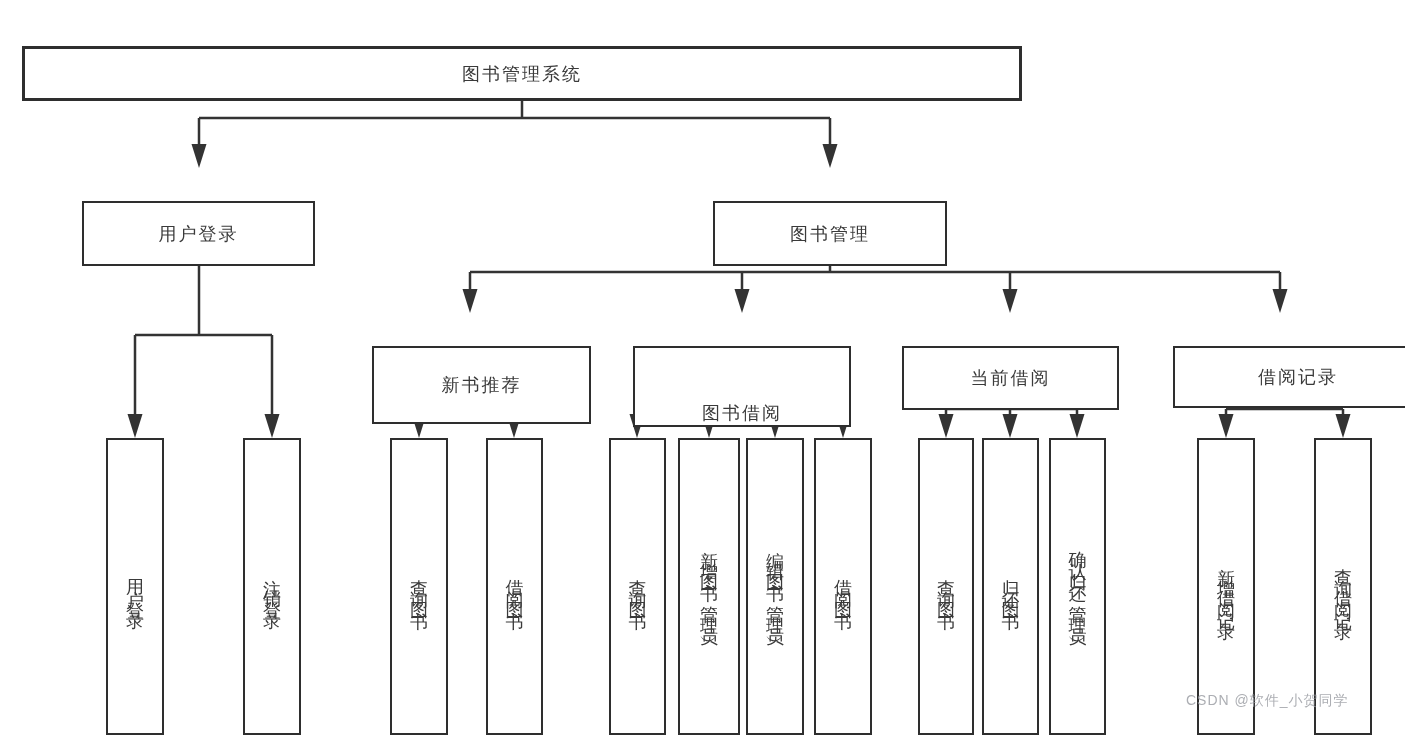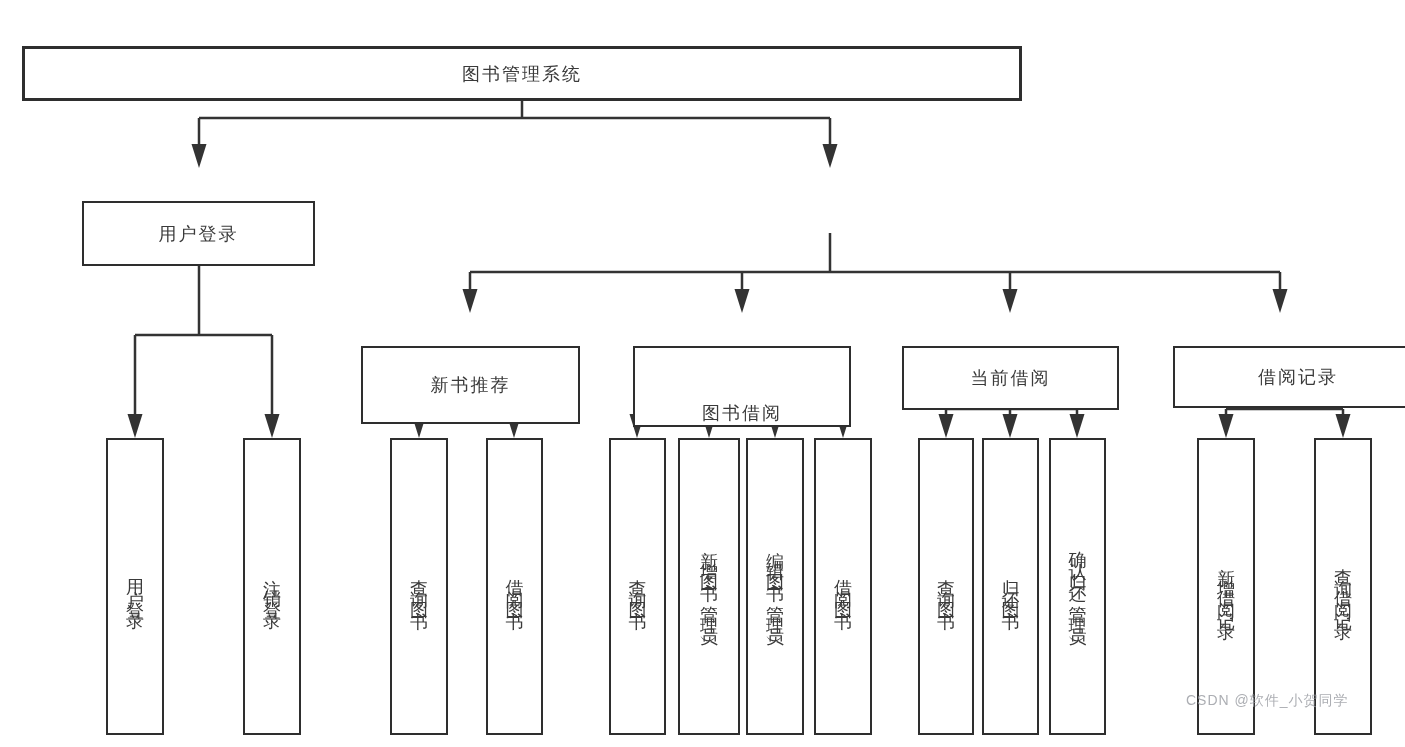--- a/index.html
+++ b/index.html
@@ -122,22 +122,25 @@
     </g>
   </svg>
 
   <div class="node root" style="left:22px; top:13px; width:1000px; height:55px;">
     <span>图书管理系统</span>
   </div>
 
   <div class="node" style="left:82px; top:168px; width:233px; height:65px;">
     <span>用户登录</span>
   </div>
+  <div class="node" style="left:713px; top:168px; width:234px; height:65px;">
+    <span>图书管理</span>
+  </div>
 
-  <div class="node" style="left:361px; top:313px; width:219px; height:78px;">
+  <div class="node" style="left:372px; top:313px; width:219px; height:78px;">
     <span>新书推荐</span>
   </div>
   <div class="node" style="left:633px; top:313px; width:218px; height:81px;align-items:flex-end;">
     <span>图书借阅</span>
   </div>
   <div class="node" style="left:902px; top:313px; width:217px; height:64px;">
     <span>当前借阅</span>
   </div>
   <div class="node" style="left:1173px; top:313px; width:250px; height:62px;">
     <span>借阅记录</span>

